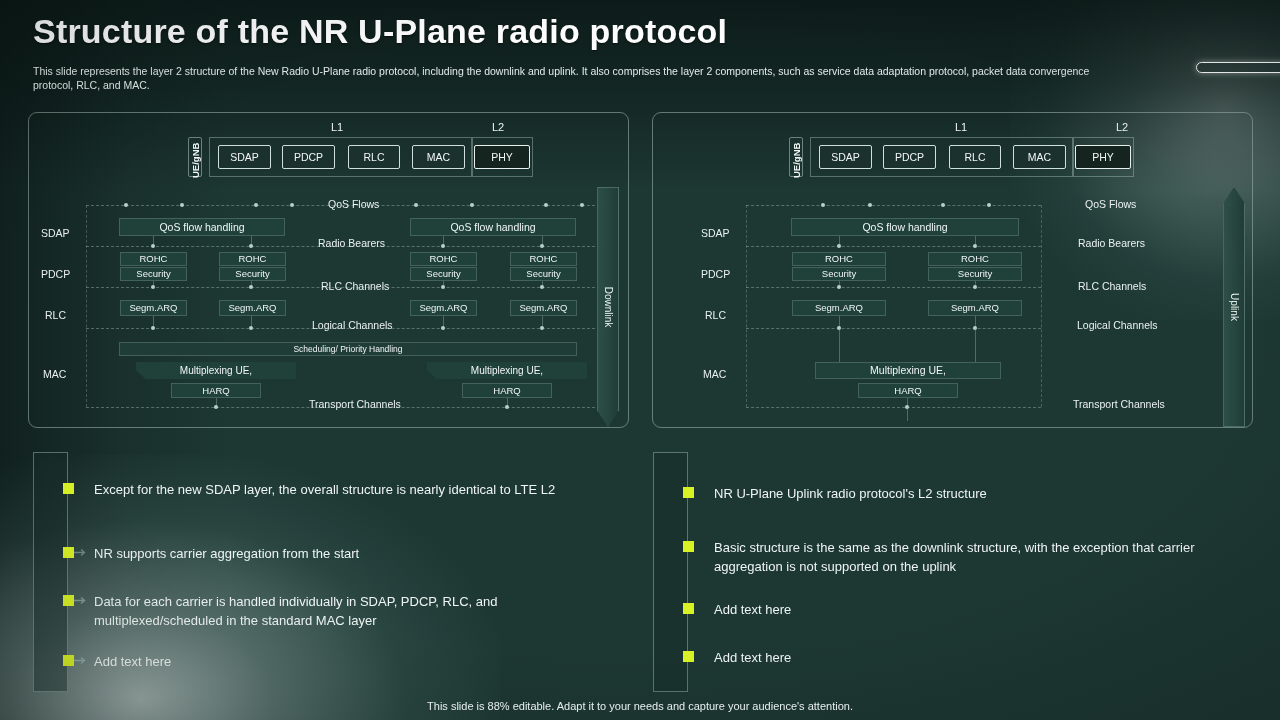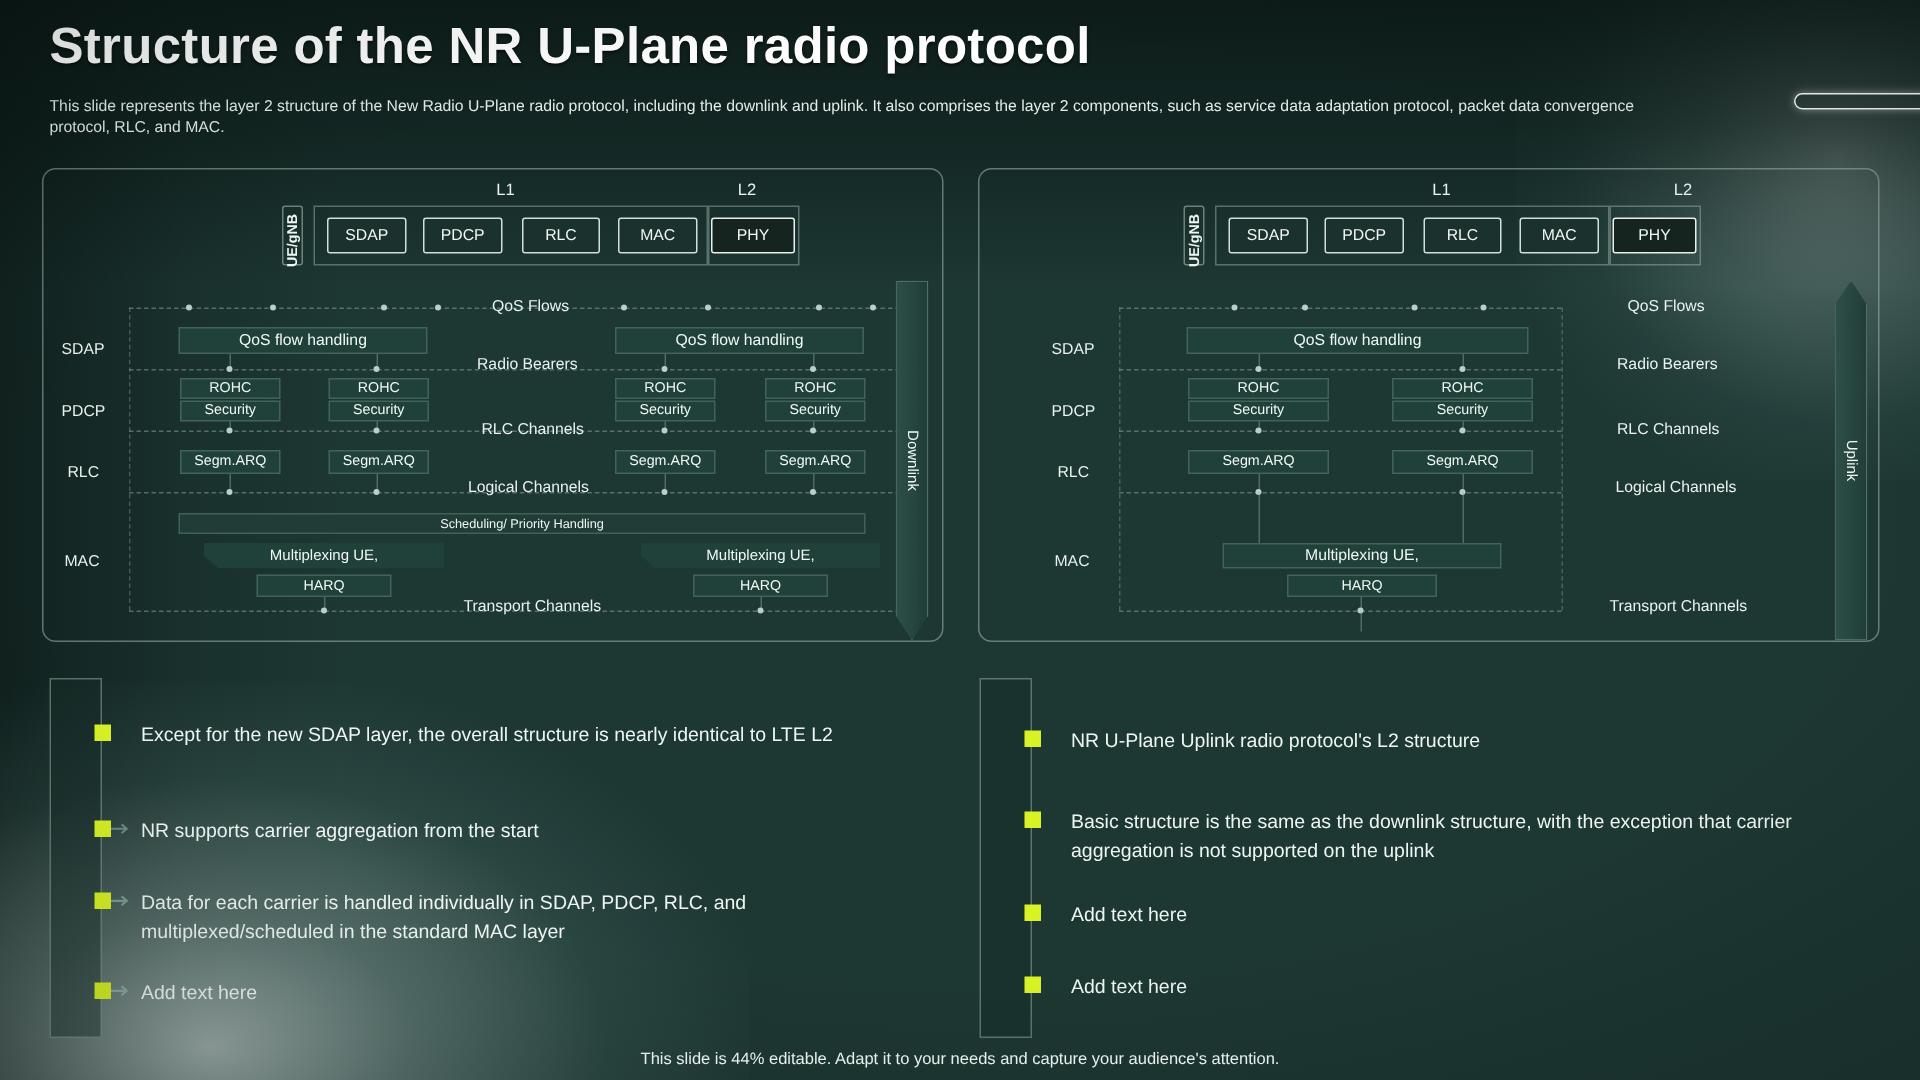--- a/index.html
+++ b/index.html
@@ -386,13 +386,13 @@
 
   <div class="bullet" style="left:30px;top:196px;width:540px;">
     <div class="sq"></div>
     <div class="arr"></div>
     <div class="txt">Add text here</div>
   </div>
 </div>
 
 <div id="bg-vign"></div>
 
-<div id="footer">This slide is 44% editable. Adapt it to your needs and capture your audience's attention.</div>
+<div id="footer">This slide is 88% editable. Adapt it to your needs and capture your audience's attention.</div>
 
 </body></html>

